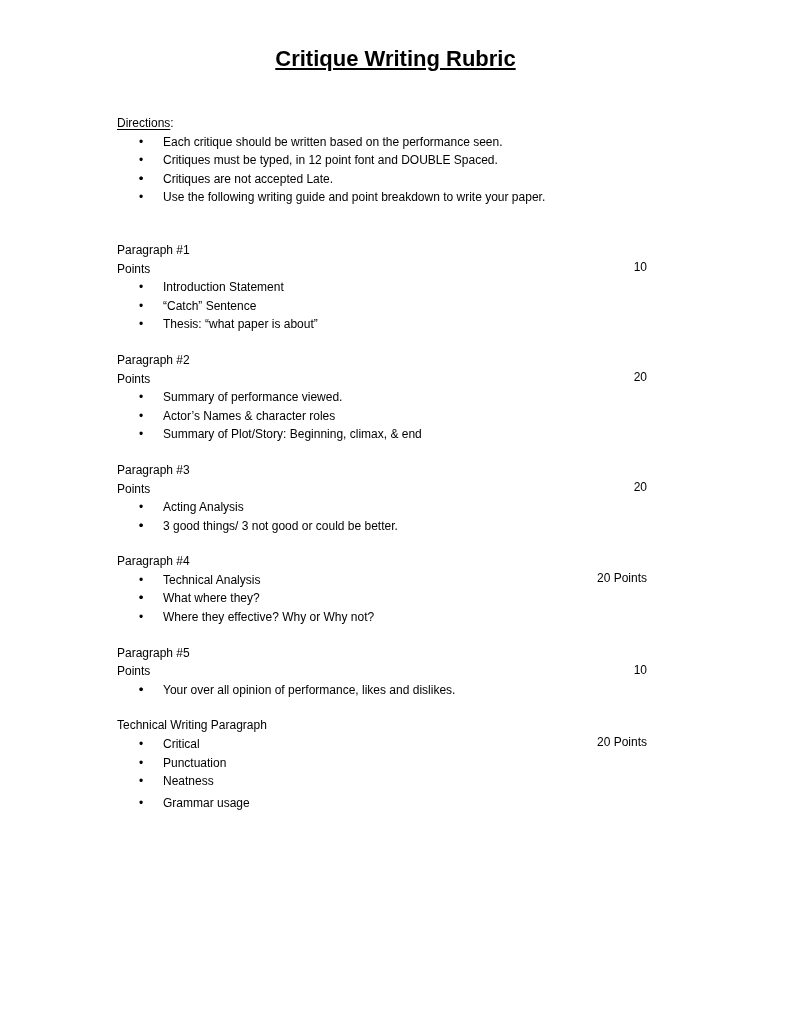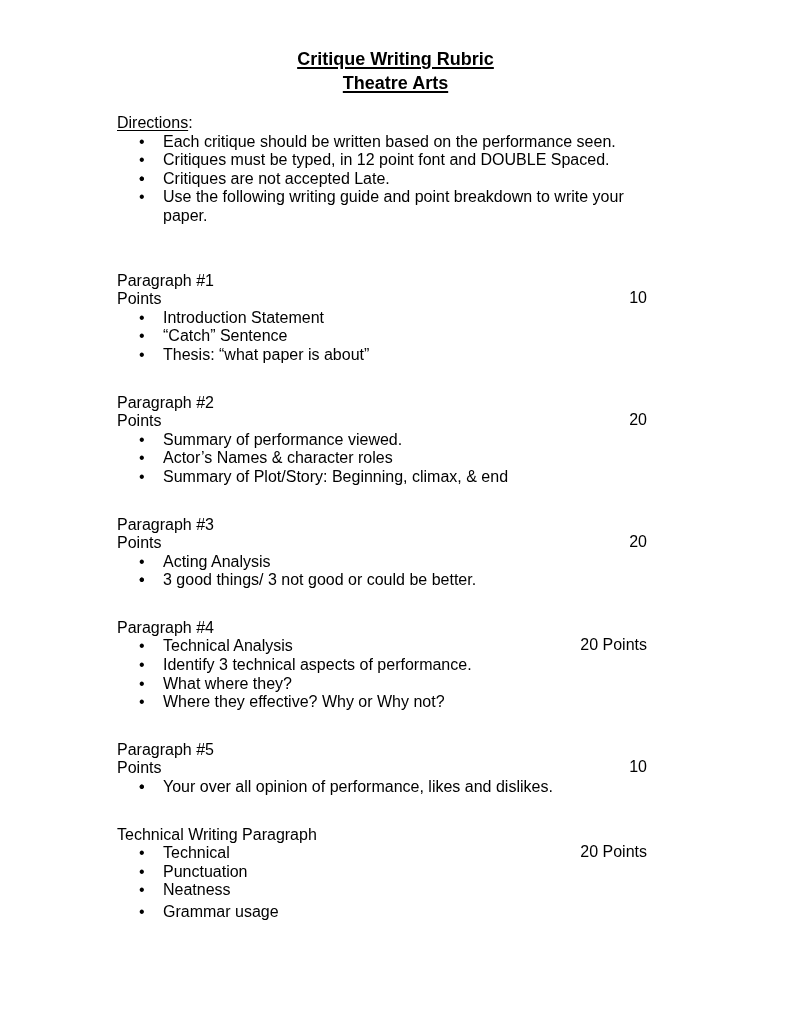--- a/index.html
+++ b/index.html
@@ -22,34 +22,34 @@
       width: 791px;
       height: 1024px;
     }
     .title-block {
       position: absolute;
       top: 47px;
       left: 0;
       width: 791px;
       text-align: center;
       font-weight: bold;
-      font-size: 18px;
+      font-size: 22px;
       line-height: 24px;
     }
     .title-block .t {
       text-decoration: underline;
       text-decoration-thickness: 2px;
       text-underline-offset: 2px;
     }
     .content {
       position: absolute;
       left: 117px;
       top: 114px;
       width: 530px;
-      font-size: 16px;
+      font-size: 12px;
       line-height: 18.6px;
     }
     .section-label {
       text-decoration: underline;
       text-underline-offset: 2px;
     }
     ul {
       list-style: none;
       margin: 0;
       padding: 0;
@@ -62,39 +62,37 @@
       position: absolute;
       left: 22px;
       top: 0;
     }
     .gap {
       height: 17px;
     }
     .para-head {
       position: relative;
       width: 530px;
-      margin-top: 12px;
     }
     .para-head .pts {
       position: absolute;
       right: 0;
       top: 17px;
     }
     .last-item {
       margin-top: 3px;
     }
   </style>
 </head>
 <body>
 
 <div class="page">
 
   <div class="title-block">
     <div><span class="t">Critique Writing Rubric</span></div>
-    <div><span class="t">Theatre Arts</span></div>
   </div>
 
   <div class="content">
 
     <div><span class="section-label">Directions</span><span>:</span></div>
     <ul>
       <li><span class="bullet">•</span><span>Each critique should be written based on the performance seen.</span></li>
       <li><span class="bullet">•</span><span>Critiques must be typed, in 12 point font and DOUBLE Spaced.</span></li>
       <li><span class="bullet">•</span></li>
       <li><span class="bullet">•</span><span>Critiques are not accepted Late.</span></li>
@@ -151,21 +149,21 @@
 
     <div class="gap"></div>
 
     <div>
       <div class="para-head">
         <span>Paragraph #4</span>
         <span class="pts">20 Points</span>
       </div>
       <ul>
         <li><span class="bullet">•</span><span>Technical Analysis</span></li>
-        <li><span class="bullet">•</span><span>Identify 3 technical aspects of performance.</span></li>
+        <li><span class="bullet">•</span></li>
         <li><span class="bullet">•</span><span>What where they?</span></li>
         <li><span class="bullet">•</span><span>Where they effective? Why or Why not?</span></li>
       </ul>
     </div>
 
     <div class="gap"></div>
 
     <div>
       <div class="para-head">
         <span>Paragraph #5</span>
@@ -179,21 +177,21 @@
     </div>
 
     <div class="gap"></div>
 
     <div>
       <div class="para-head">
         <span>Technical Writing Paragraph</span>
         <span class="pts">20 Points</span>
       </div>
       <ul>
-        <li><span class="bullet">•</span><span>Technical</span></li>
+        <li><span class="bullet">•</span><span>Critical</span></li>
         <li><span class="bullet">•</span><span>Punctuation</span></li>
         <li><span class="bullet">•</span><span>Neatness</span></li>
         <li class="last-item"><span class="bullet">•</span><span>Grammar usage</span></li>
       </ul>
     </div>
 
   </div>
 </div>
 
 </body></html>

